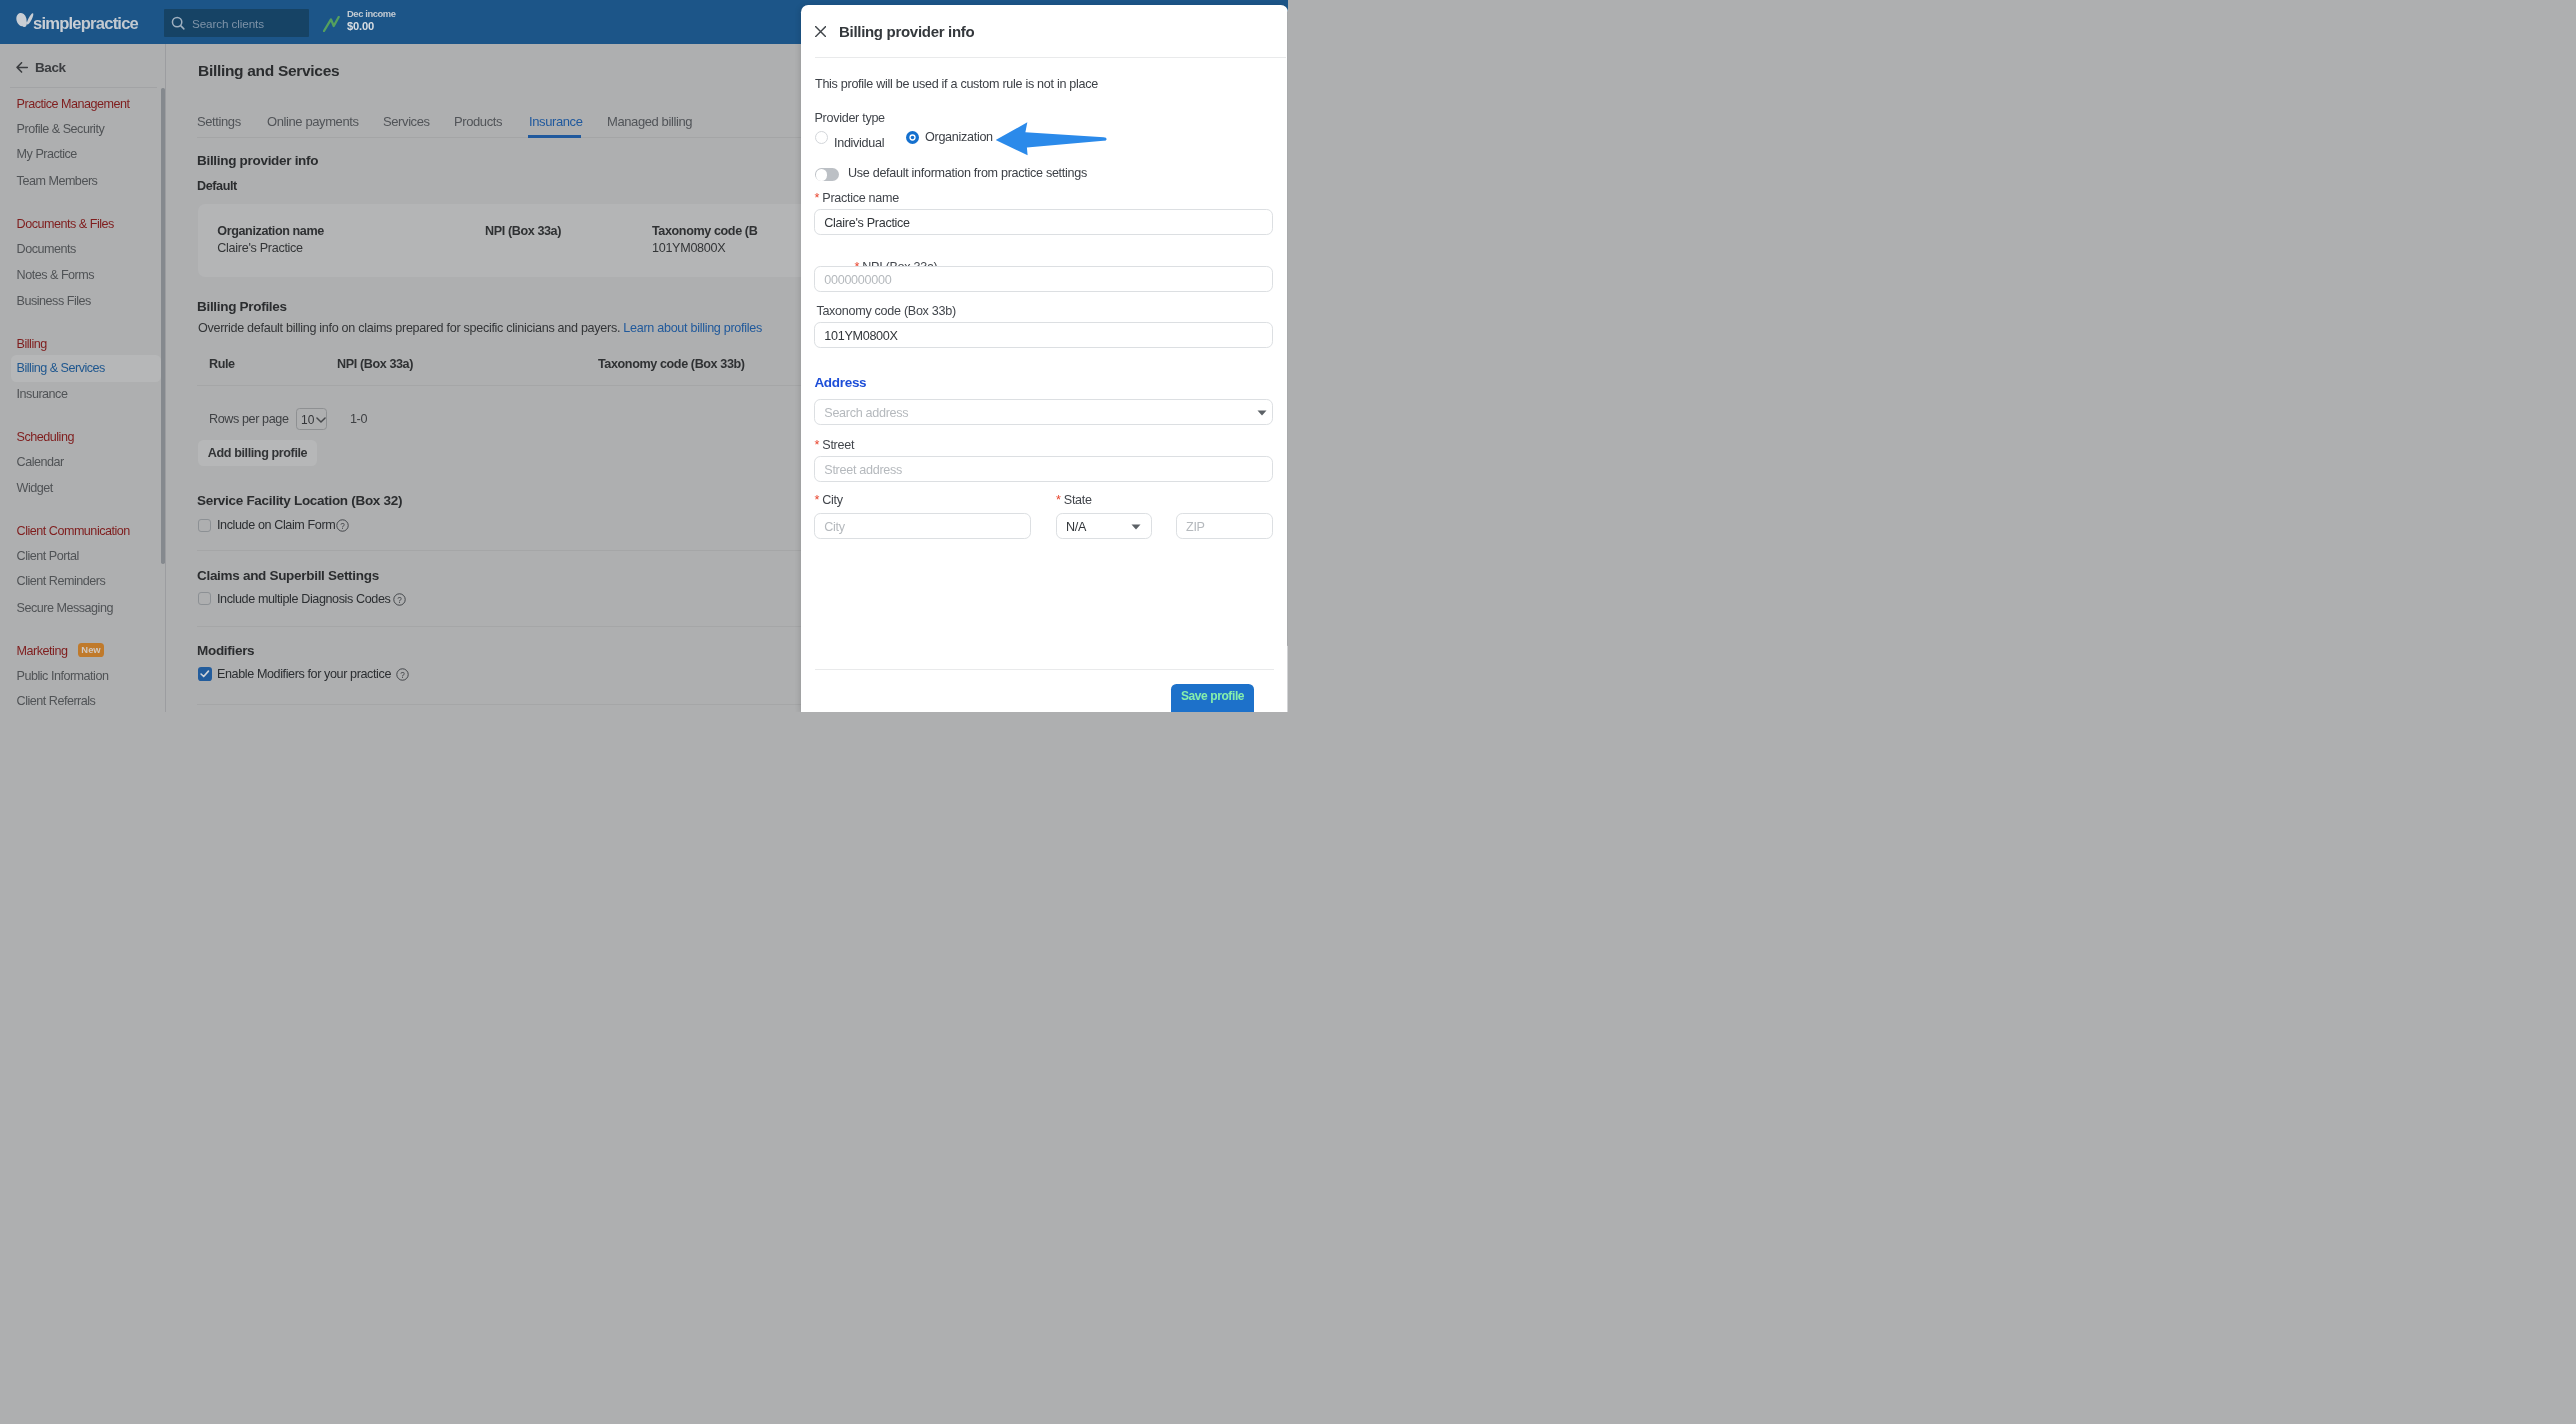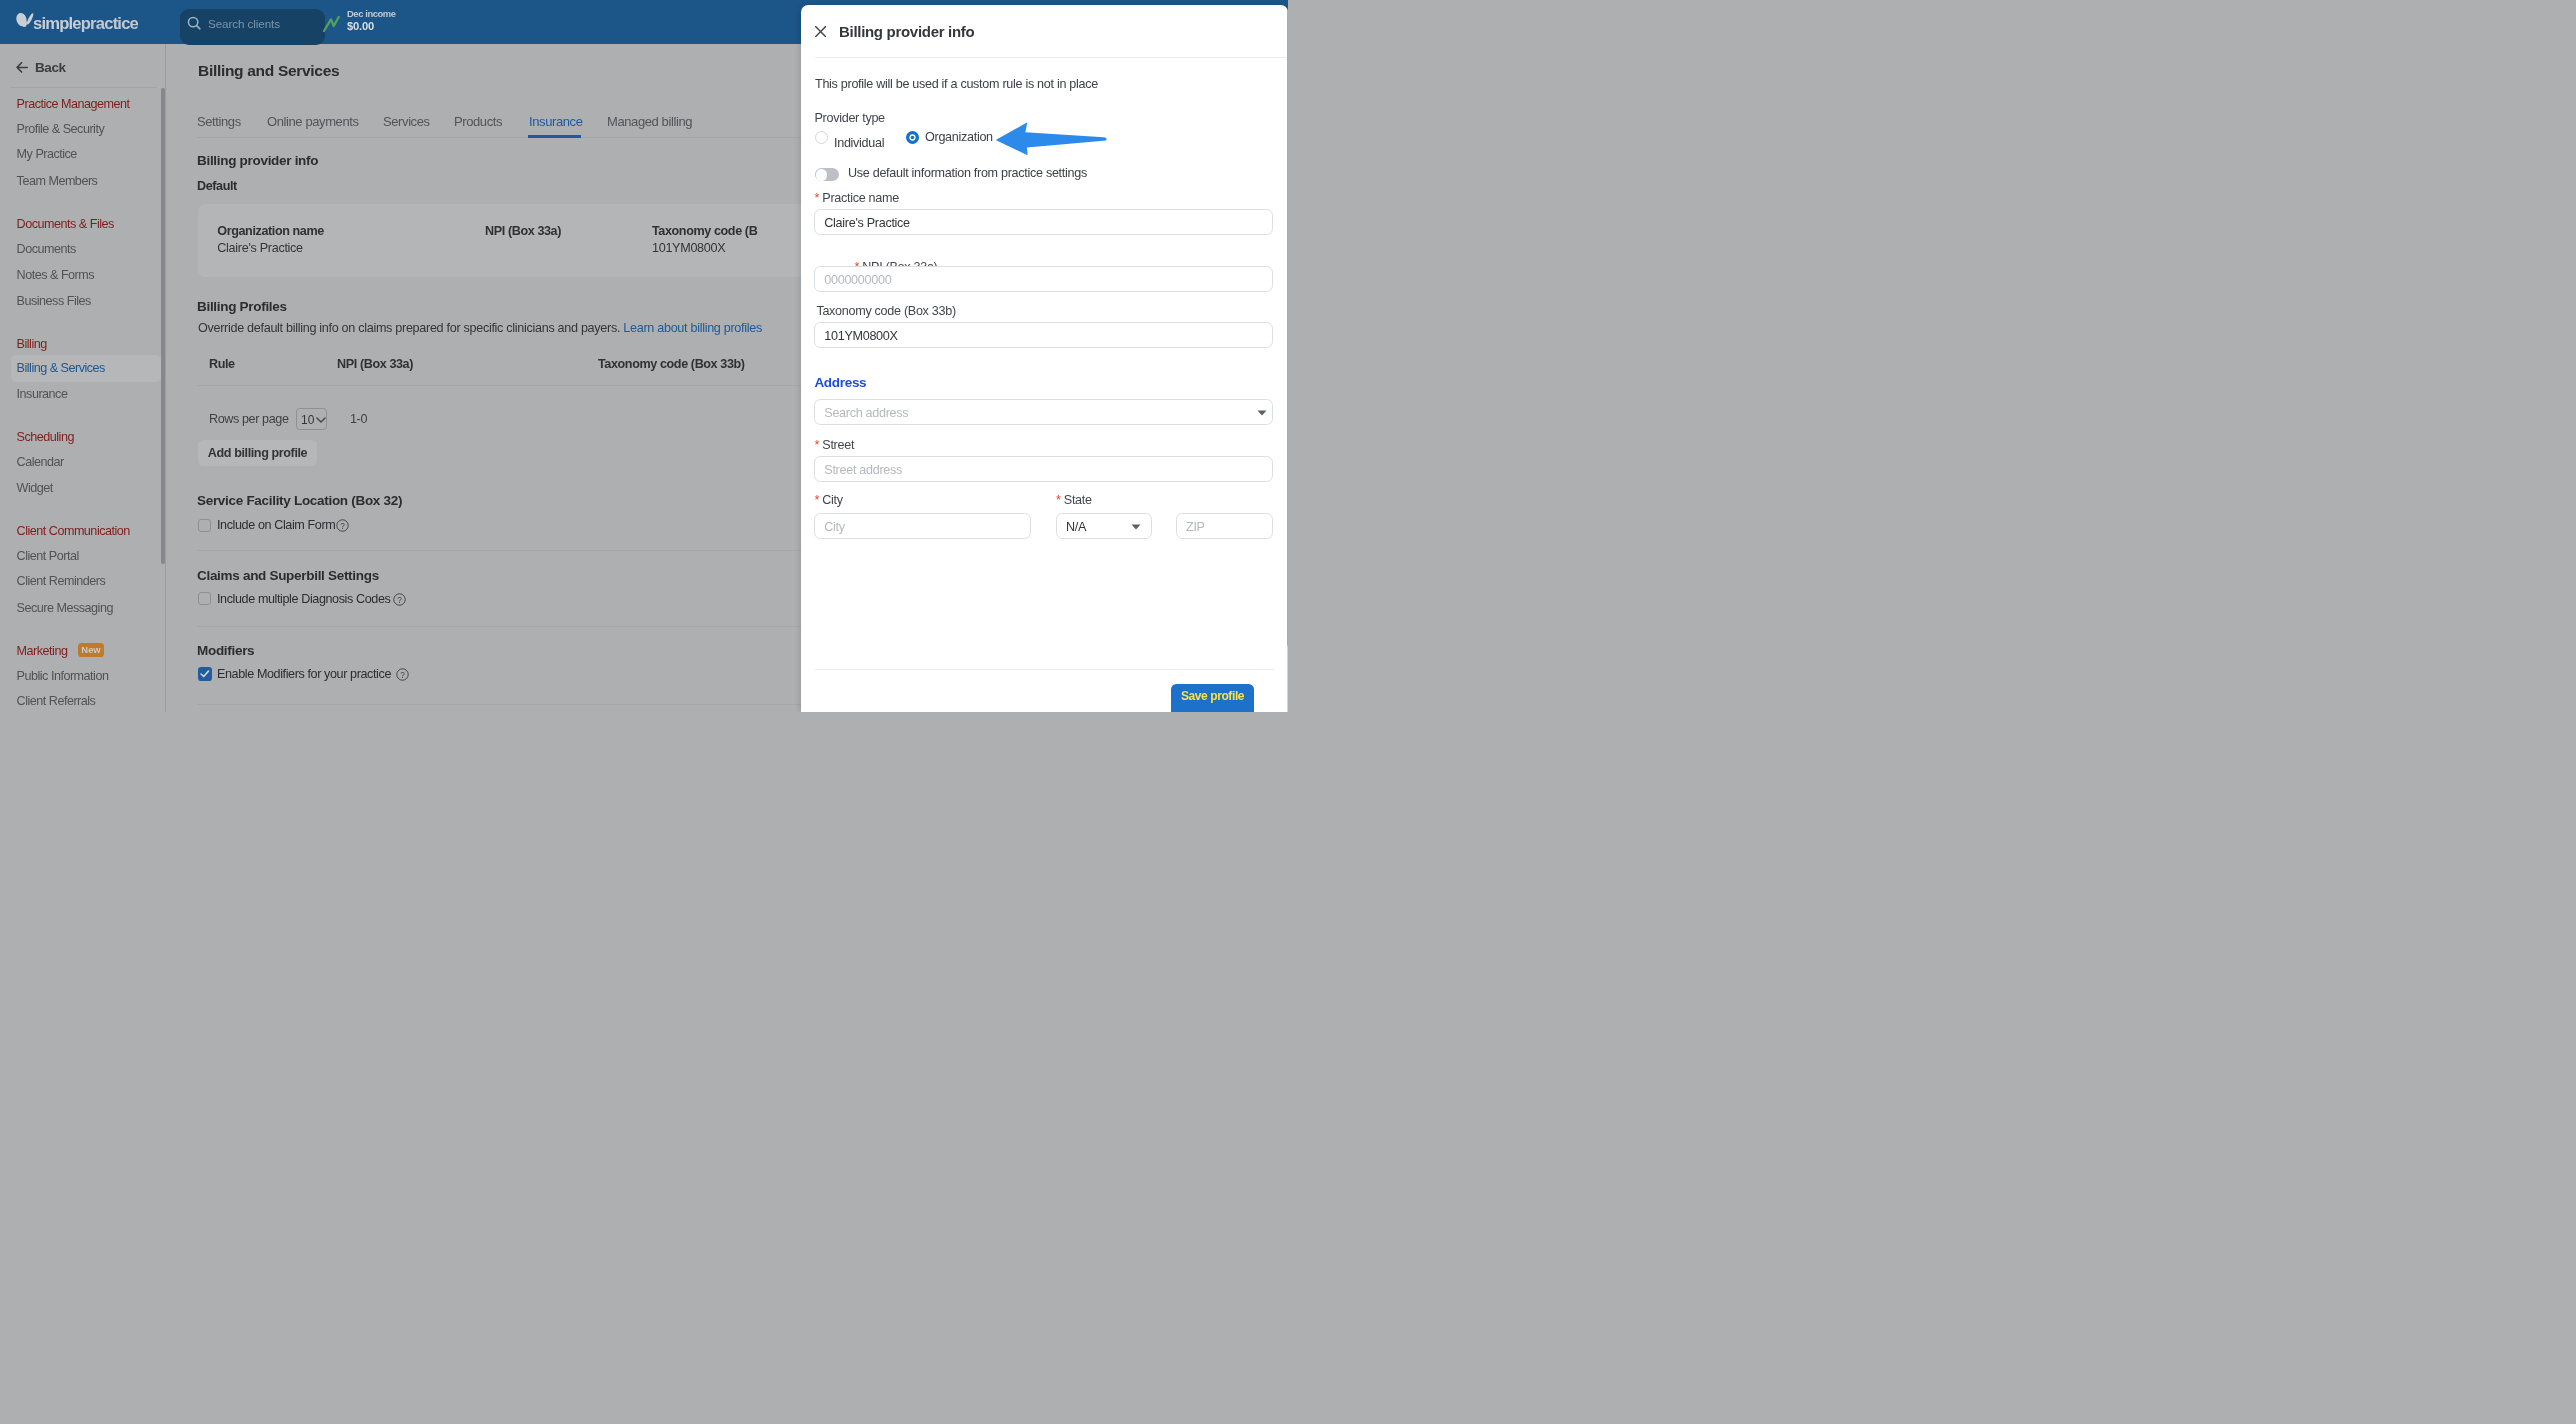--- a/index.html
+++ b/index.html
@@ -3,22 +3,22 @@
 <meta charset="utf-8">
 <style>
   * { margin:0; padding:0; box-sizing:border-box; }
   html,body { width:1288px; height:712px; overflow:hidden; }
   body { font-family:"Liberation Sans", sans-serif; background:#aeafb0; position:relative; }
   .abs { position:absolute; }
   div { line-height:1; }
 
   
   .nav { position:absolute; left:0; top:0; width:1288px; height:44px; background:#1c5588; }
-  .searchbox { position:absolute; left:164px; top:9px; width:145px; height:36px;
-    background:#164365; border-radius:9px;margin-left:16px; }
+  .searchbox { position:absolute; left:164px; top:9px; width:145px; height:28px;
+    background:#164365; border-radius:1px; }
   .searchbox .ph { position:absolute; left:28px; top:8.5px; font-size:11.7px; letter-spacing:-0.1px; color:#7e93a8; }
   .navlabel1 { position:absolute; left:347px; top:8.7px; font-size:9.4px; font-weight:bold; letter-spacing:-0.4px; color:#c2cad2; }
   .navlabel2 { position:absolute; left:347px; top:21.4px; font-size:11.2px; font-weight:bold; letter-spacing:-0.2px; color:#d7dce1; }
 
   
   .sidebar { position:absolute; left:0; top:44px; width:166px; height:668px; background:#aeafb0;
     border-right:0.9px solid #9c9da0; }
   .sb-item { position:absolute; left:16.6px; font-size:12.6px; letter-spacing:-0.5px; color:#505356; white-space:nowrap; }
   .sb-head { position:absolute; left:16.6px; font-size:12.6px; letter-spacing:-0.5px; font-weight:normal; color:#7f1d1d; white-space:nowrap; }
   .sb-pill { position:absolute; left:10.8px; top:355px; width:150px; height:27px; background:#b6b7b8; border-radius:5.4px; }
@@ -57,21 +57,21 @@
   .dtext { position:absolute; font-size:12.6px; letter-spacing:-0.3px; color:#3d4147; white-space:nowrap; }
   .dlabel { position:absolute; font-size:12.6px; letter-spacing:-0.3px; color:#42464c; white-space:nowrap; }
   .req { color:#e8442d; }
   .dinput { position:absolute; left:13.3px; width:459px; height:26px; border:0.9px solid #dcdfe2;
     border-radius:6.3px; background:#fff; }
   .dinput .val { position:absolute; left:9px; top:6.6px; font-size:12.6px; letter-spacing:-0.3px; color:#32363a; white-space:nowrap; }
   .dinput .plh { position:absolute; left:9px; top:6.6px; font-size:12.6px; letter-spacing:-0.3px; color:#b5b9bd; white-space:nowrap; }
   .ddiv { position:absolute; left:13.5px; height:0.9px; background:#e9eaeb; }
   .radio-off { position:absolute; width:13px; height:13px; border:1.3px solid #d3d6da; border-radius:50%; background:#fff; }
   .btn-save { position:absolute; left:370px; top:679px; width:83px; height:34px; background:#1d71ca;
-    border-radius:5.4px; color:#fde047; font-size:12px; letter-spacing:-0.4px; font-weight:bold; text-align:center; line-height:25.5px; }
+    border-radius:5.4px; color:#86efac; font-size:12px; letter-spacing:-0.4px; font-weight:bold; text-align:center; line-height:25.5px; }
 </style>
 </head>
 <body>
 
 <div class="nav">
   <svg class="abs" style="left:16px; top:11.7px;" width="18" height="16" viewBox="0 0 20 18">
     <ellipse cx="6" cy="8.5" rx="5.6" ry="7.6" transform="rotate(-14 6 8.5)" fill="#c9ced4"></ellipse>
     <ellipse cx="9.5" cy="13.4" rx="2.6" ry="3.6" transform="rotate(14 9.5 13.4)" fill="#c9ced4"></ellipse>
     <ellipse cx="15.7" cy="7.8" rx="1.9" ry="7.1" transform="rotate(27 15.7 7.8)" fill="#c9ced4"></ellipse>
   </svg>

